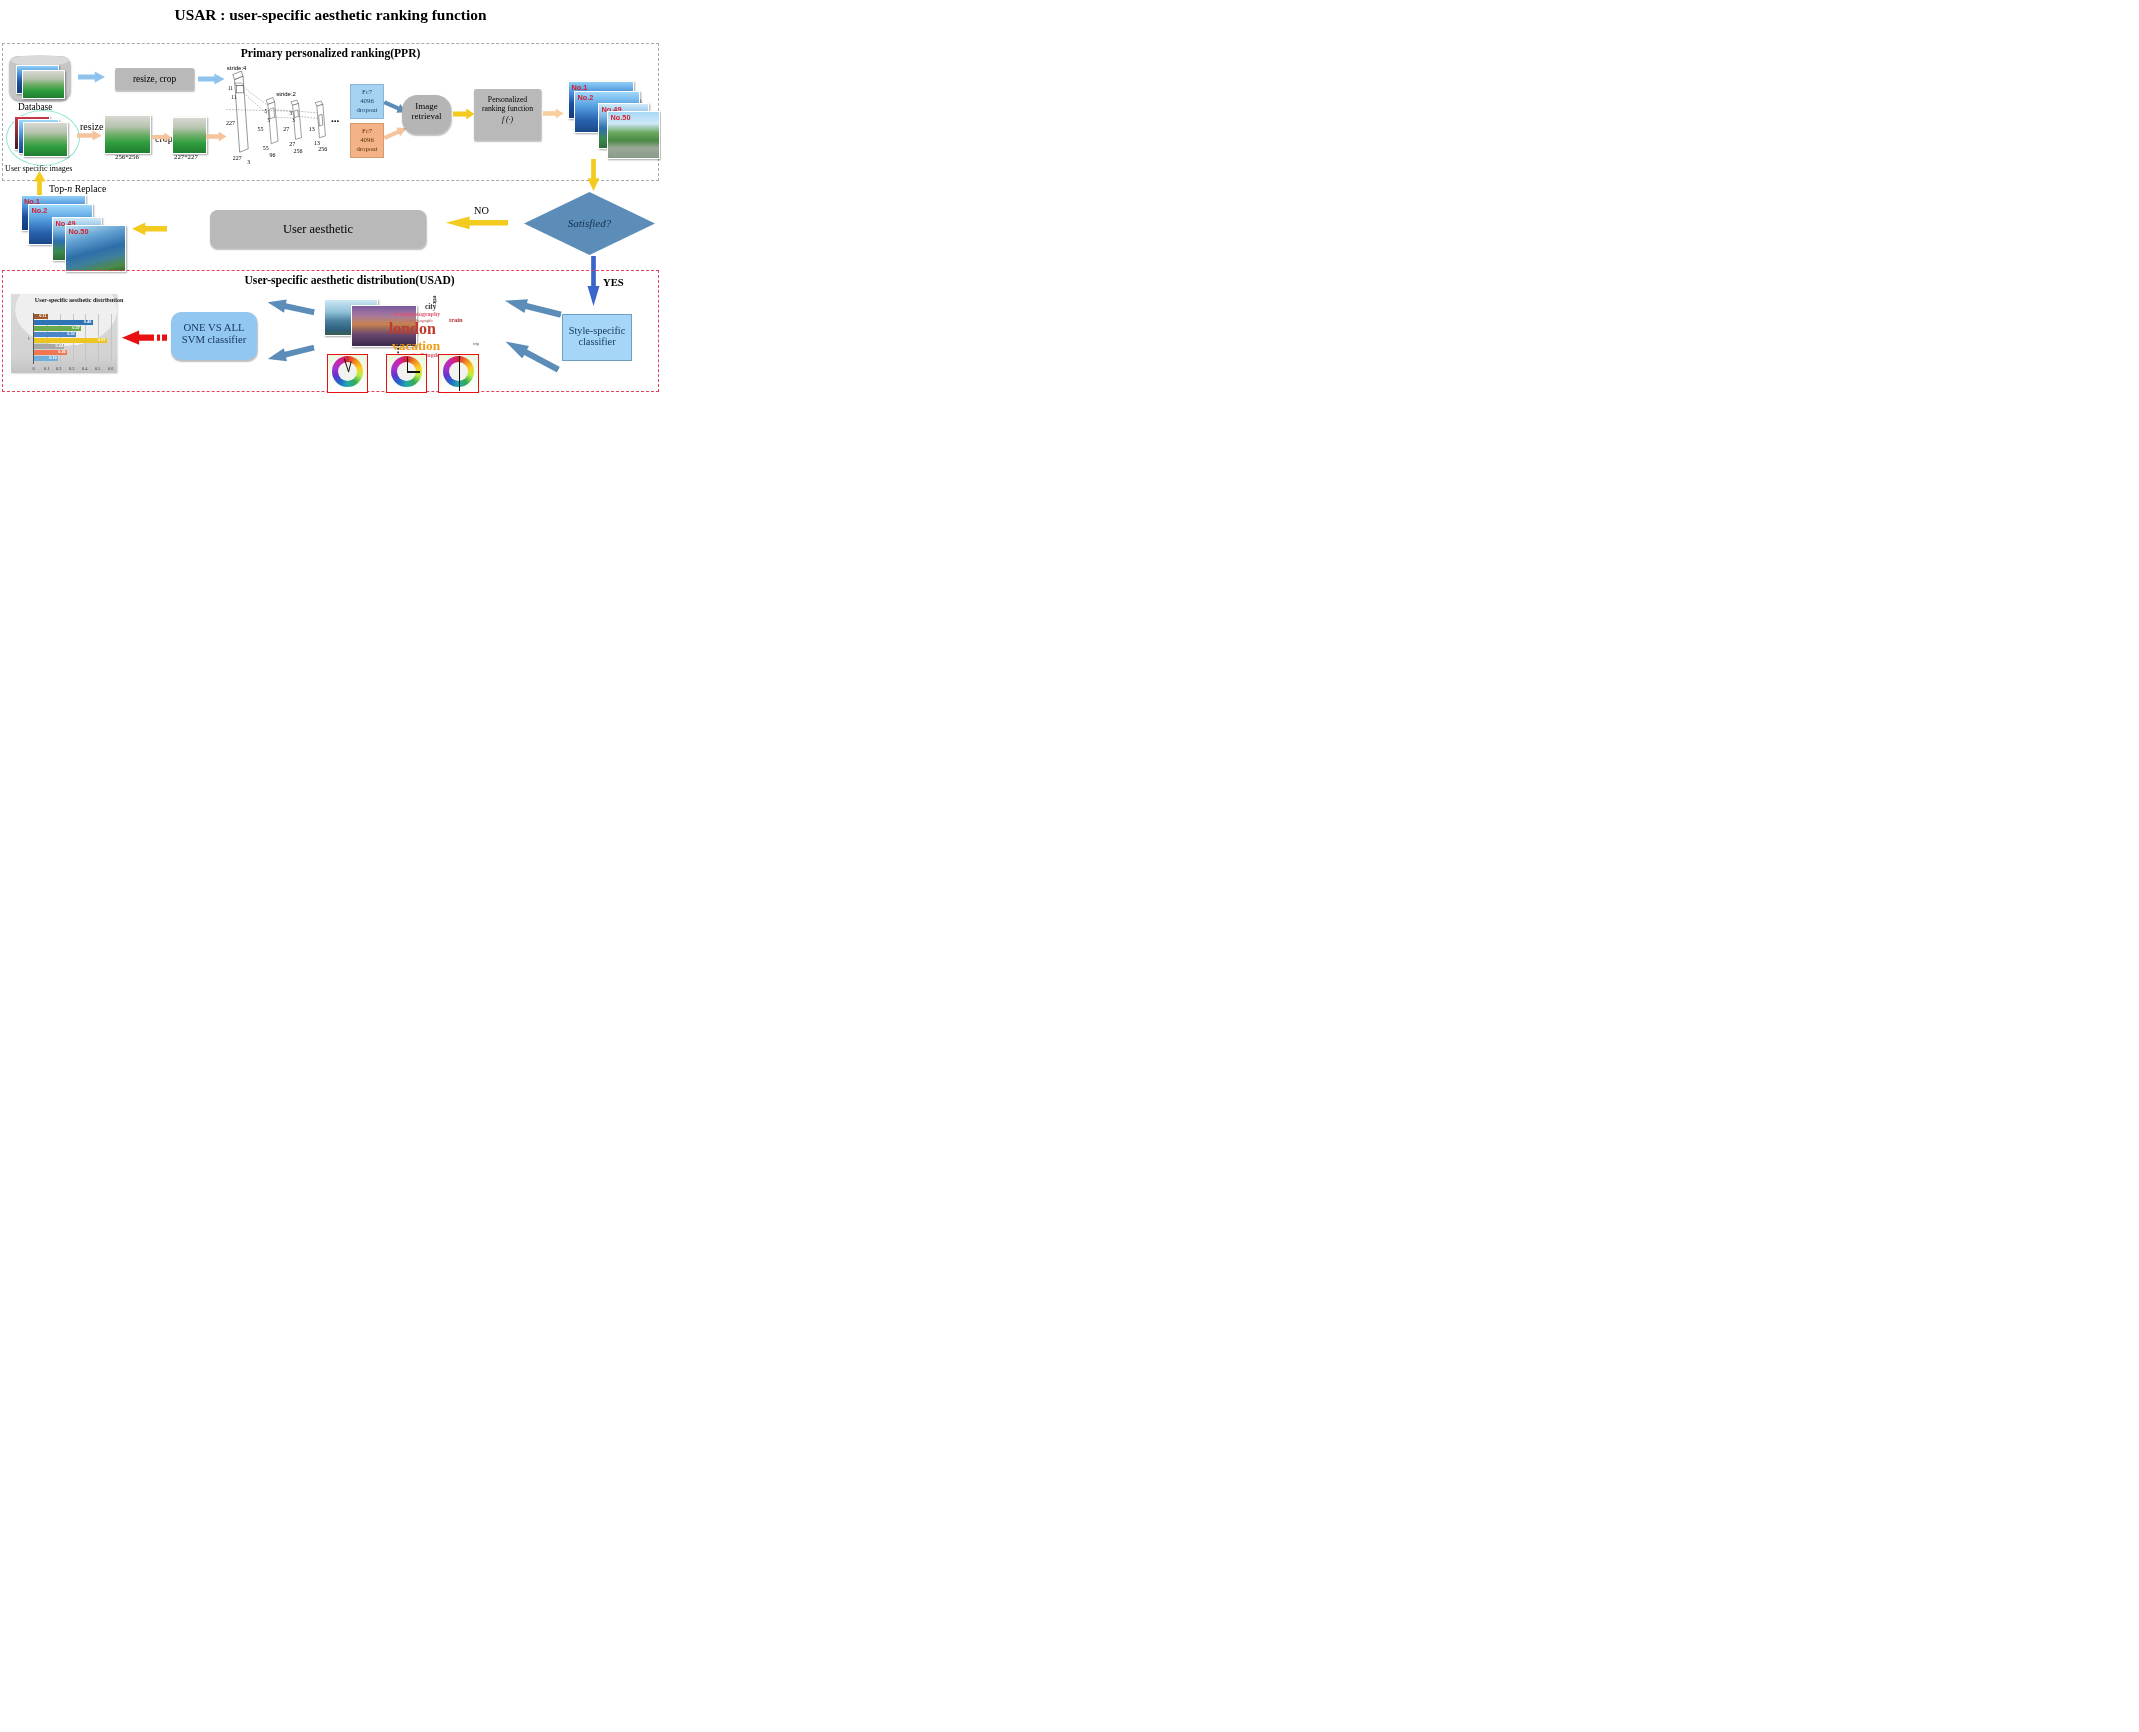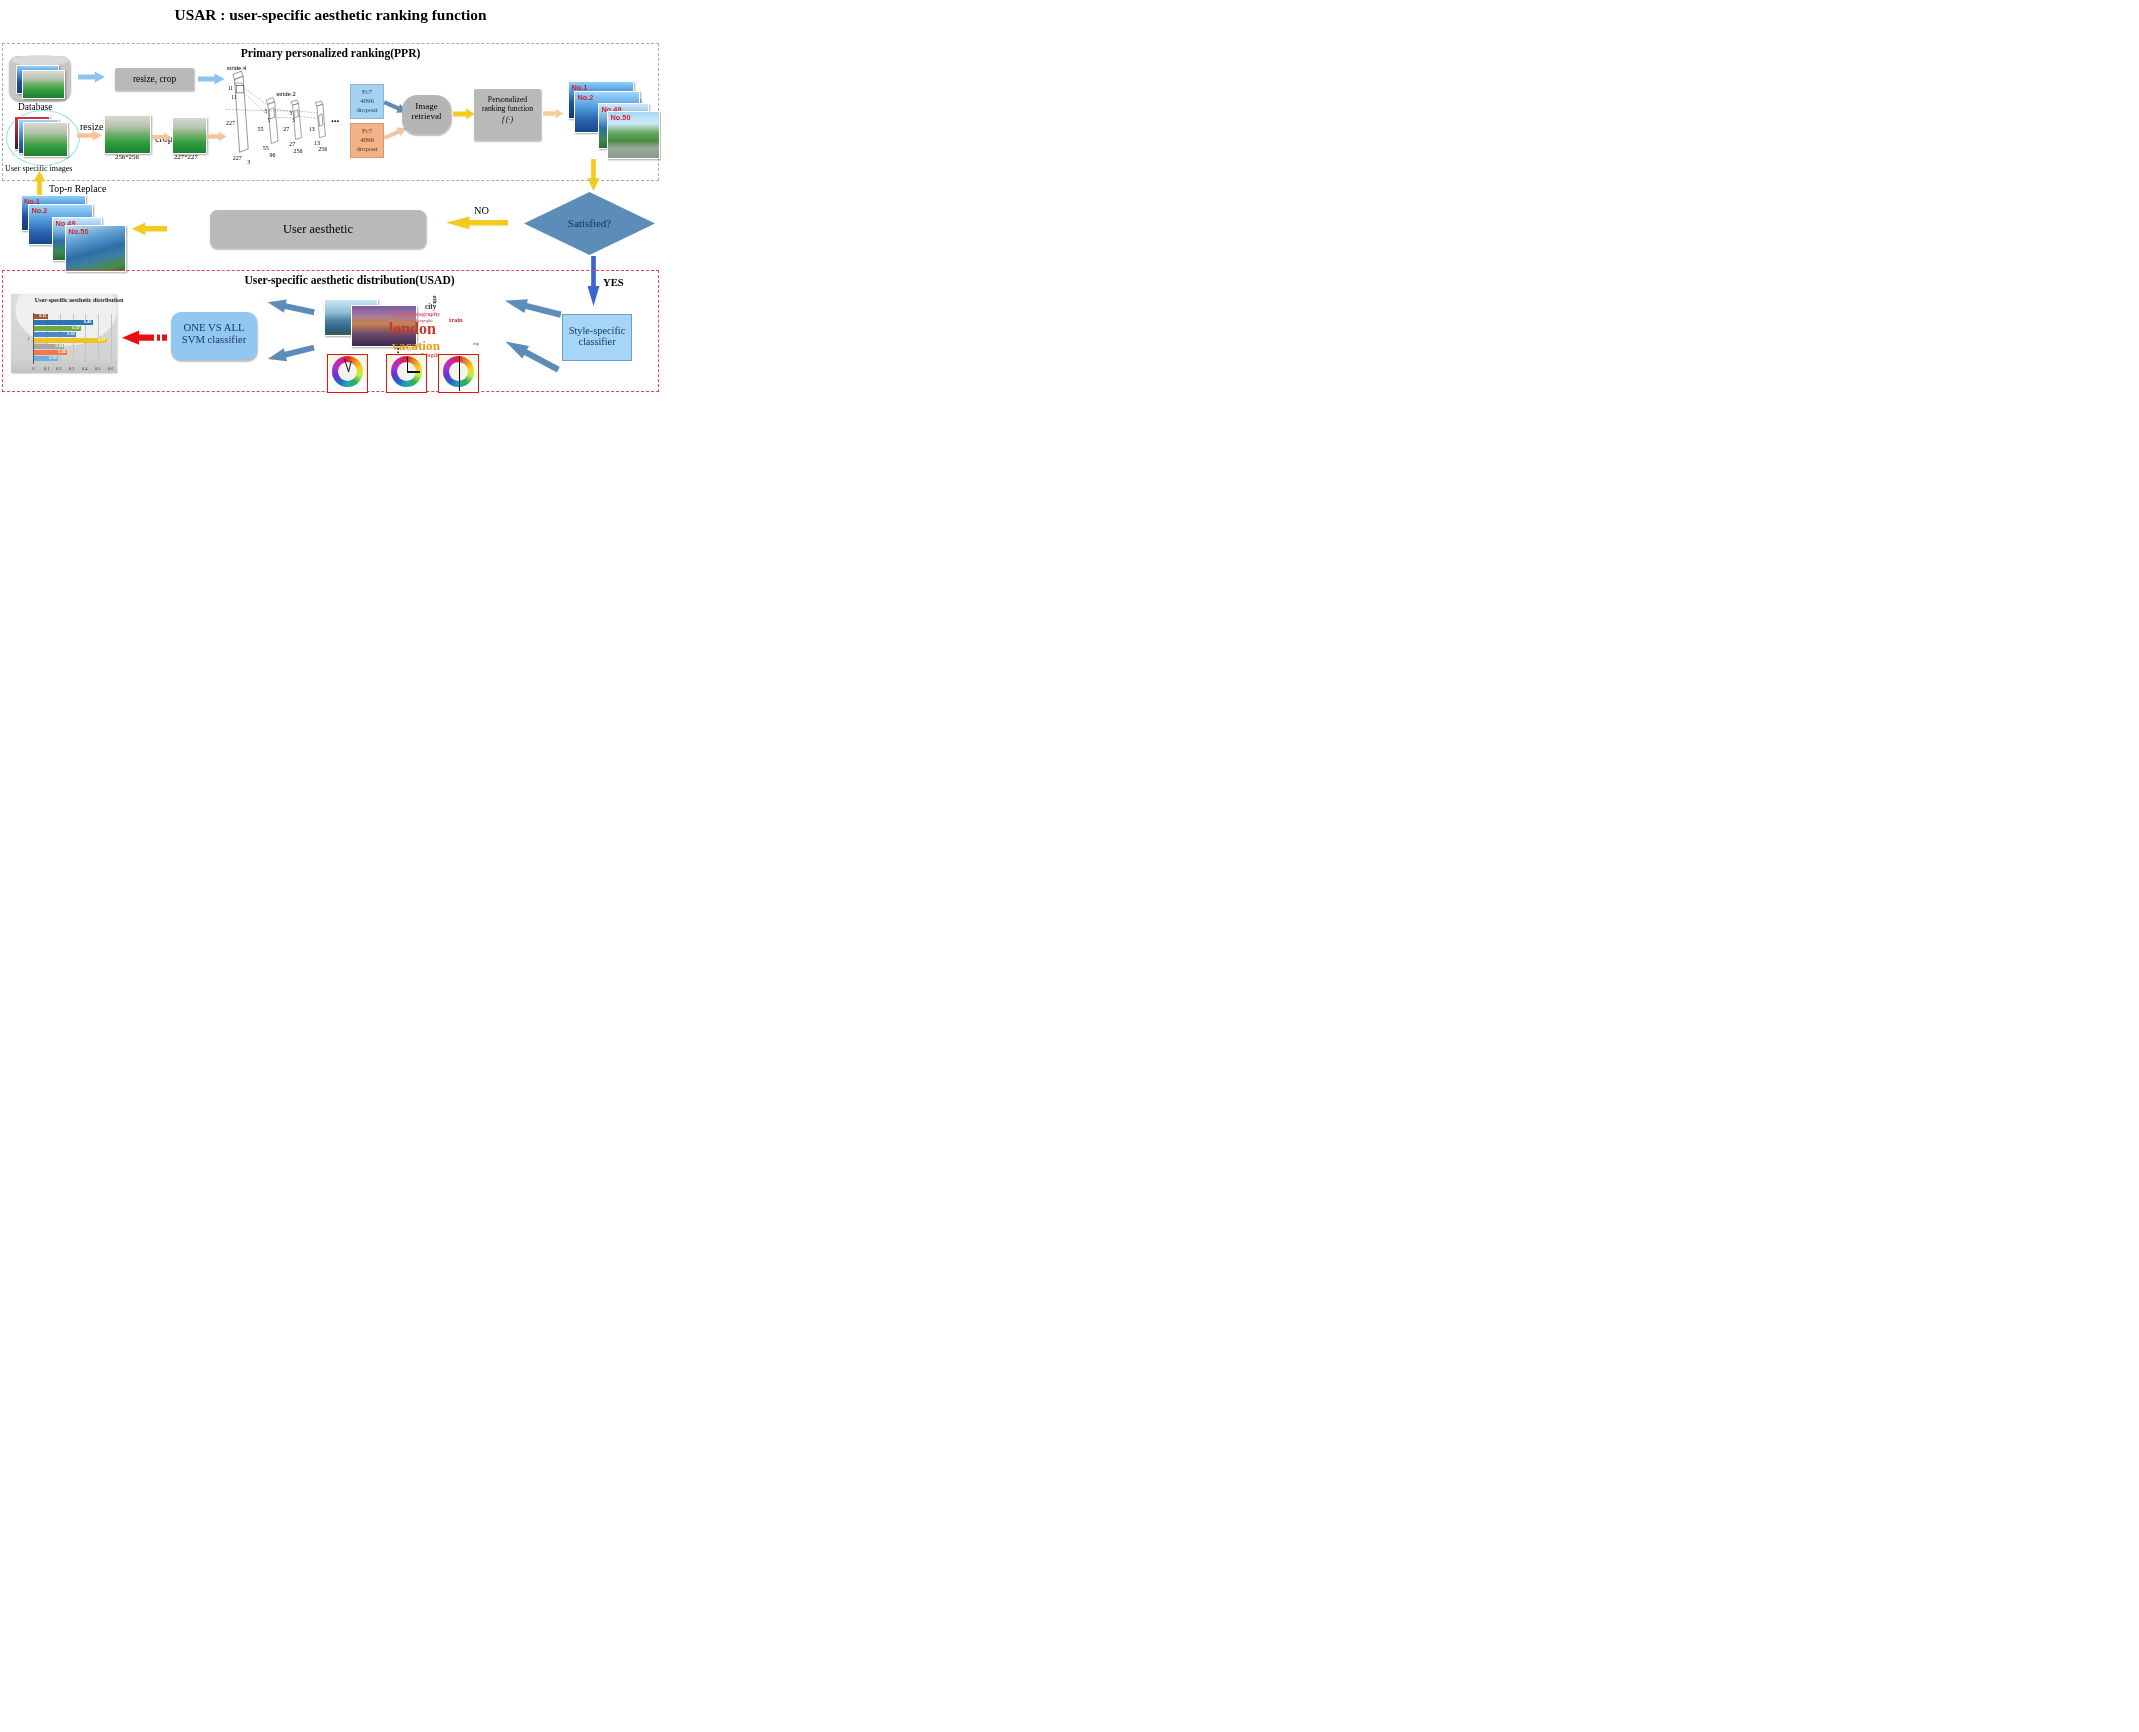--- a/index.html
+++ b/index.html
@@ -246,21 +246,21 @@
 
   <div class="arrow ar-l c-yellow" style="left:132px;top:222px;width:35px;height:13.7px;"></div>
 
   <div class="abs graybox ctr" style="left:210px;top:210px;width:216px;height:38px;line-height:38px;font-size:12.4px;border-radius:7.7px;">
     <span>User aesthetic</span>
   </div>
 
   <div class="lbl" style="left:474px;top:205px;font-size:10.3px;font-weight:normal;">NO</div>
   <div class="arrow ar-l c-yellow" style="left:446px;top:216px;width:62px;height:13.7px;"></div>
 
-  <div class="abs ctr" id="diamond" style="left:524px;top:192px;width:131px;height:63px;line-height:63px;">
+  <div class="abs ctr" id="diamond" style="left:524px;top:192px;width:131px;height:63px;line-height:63px;font-style:italic;">
     <span>Satisfied?</span>
   </div>
 
   <div class="arrow ar-d c-royal" style="left:587px;top:256px;width:13px;height:50px;"></div>
   <div class="lbl" style="left:603px;top:276px;font-size:10.7px;font-weight:bold;">YES</div>
 
   <div class="sect" id="sect-usad" style="left:2.1px;top:270px;width:655px;height:120px;">
     <div class="sect-head" style="top:2.6px;margin-left:19px;">User-specific aesthetic distribution(USAD)</div>
   </div>
 

